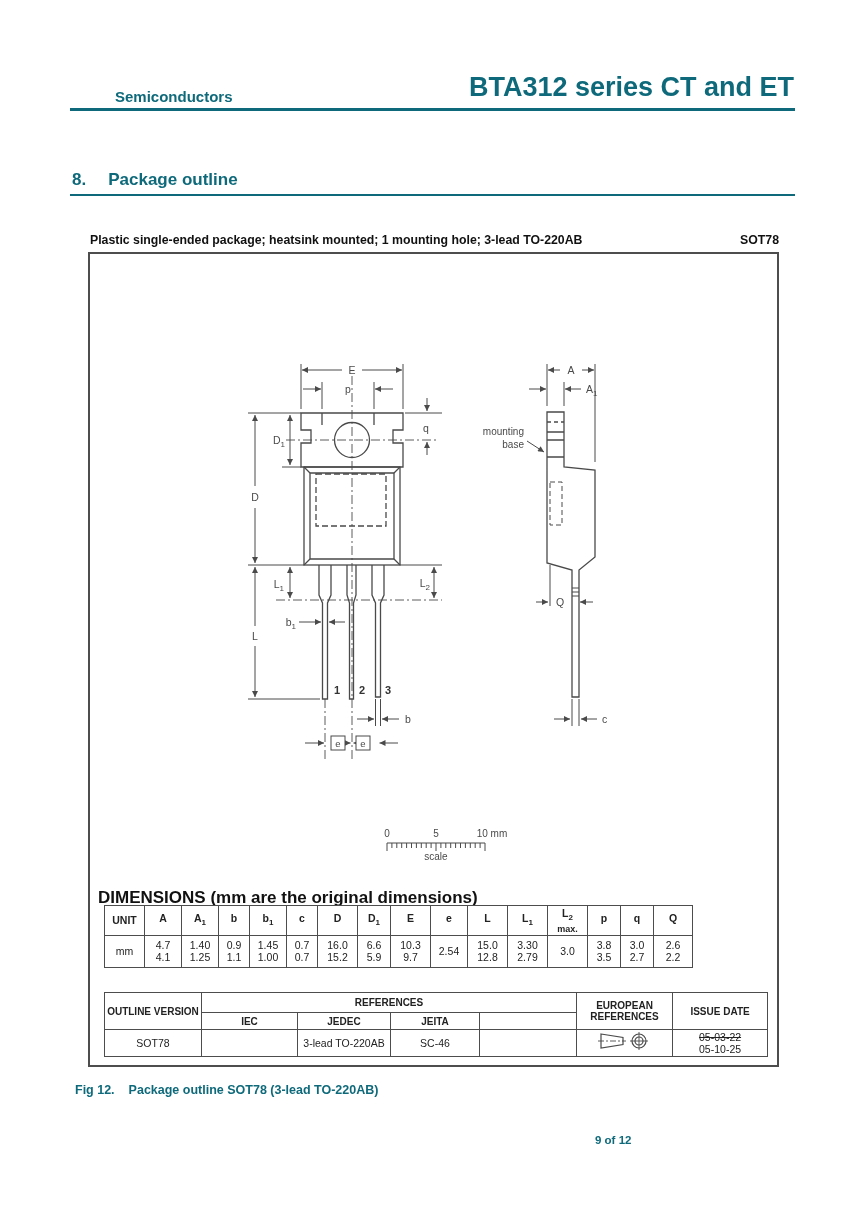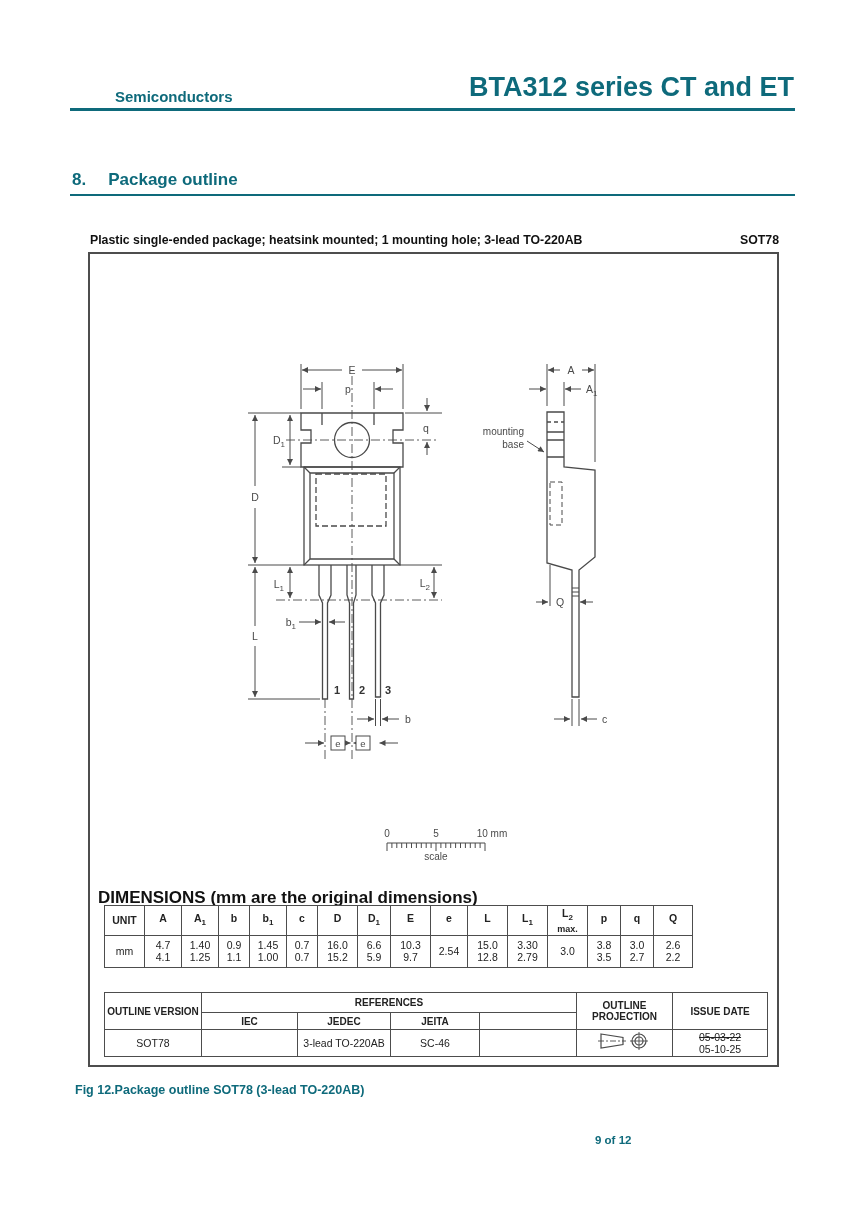--- a/index.html
+++ b/index.html
@@ -28,21 +28,21 @@
   .t-dims td{height:29px;}
   .t-dims sub{font-size:8px;}
   .t-dims .note{font-size:9px;font-weight:bold;line-height:9px;}
   .t-refs{position:absolute;left:14px;top:738px;width:663px;}
   .t-refs th,.t-refs td{border:1.4px solid #4d4d4d;text-align:center;vertical-align:middle;
                         font-size:10px;color:#222;padding:1px 2px;}
   .t-refs th{font-weight:bold;}
   .t-refs .r1{height:20px;} .t-refs .r2{height:17px;} .t-refs .r3{height:22px;}
   .t-refs td{font-size:10.5px;}
   .old-date{text-decoration:line-through;}
-  .fig-caption{position:absolute;left:75px;top:1083px;font-size:12.5px;font-weight:bold;display:flex;gap:0;}
+  .fig-caption{position:absolute;left:75px;top:1083px;font-size:12.5px;font-weight:bold;display:flex;gap:14px;}
   .page-num{position:absolute;left:595px;top:1134px;width:198px;text-align:left;
             font-size:11.5px;font-weight:bold;}
   svg text{font-family:"Liberation Sans", sans-serif;}
 </style>
 </head>
 <body>
 
 <div class="page">
 
   <div class="brand teal">Semiconductors</div>
@@ -301,21 +301,21 @@
           <col style="width:93px">
           <col style="width:89px">
         <col style="width:97px">
           <col style="width:96px">
           <col style="width:95px">
       </colgroup>
       <tbody>
           <tr class="r1">
         <th rowspan="2">OUTLINE VERSION</th>
         <th colspan="4">REFERENCES</th>
-        <th rowspan="2">OUTLINE PROJECTION</th>
+        <th rowspan="2">EUROPEAN REFERENCES</th>
         <th rowspan="2">ISSUE DATE</th>
       </tr>
       <tr class="r2">
         <th>IEC</th>
         <th>JEDEC</th>
         <th>JEITA</th>
         <th></th>
       </tr>
       <tr class="r3">
         <td>SOT78</td>

